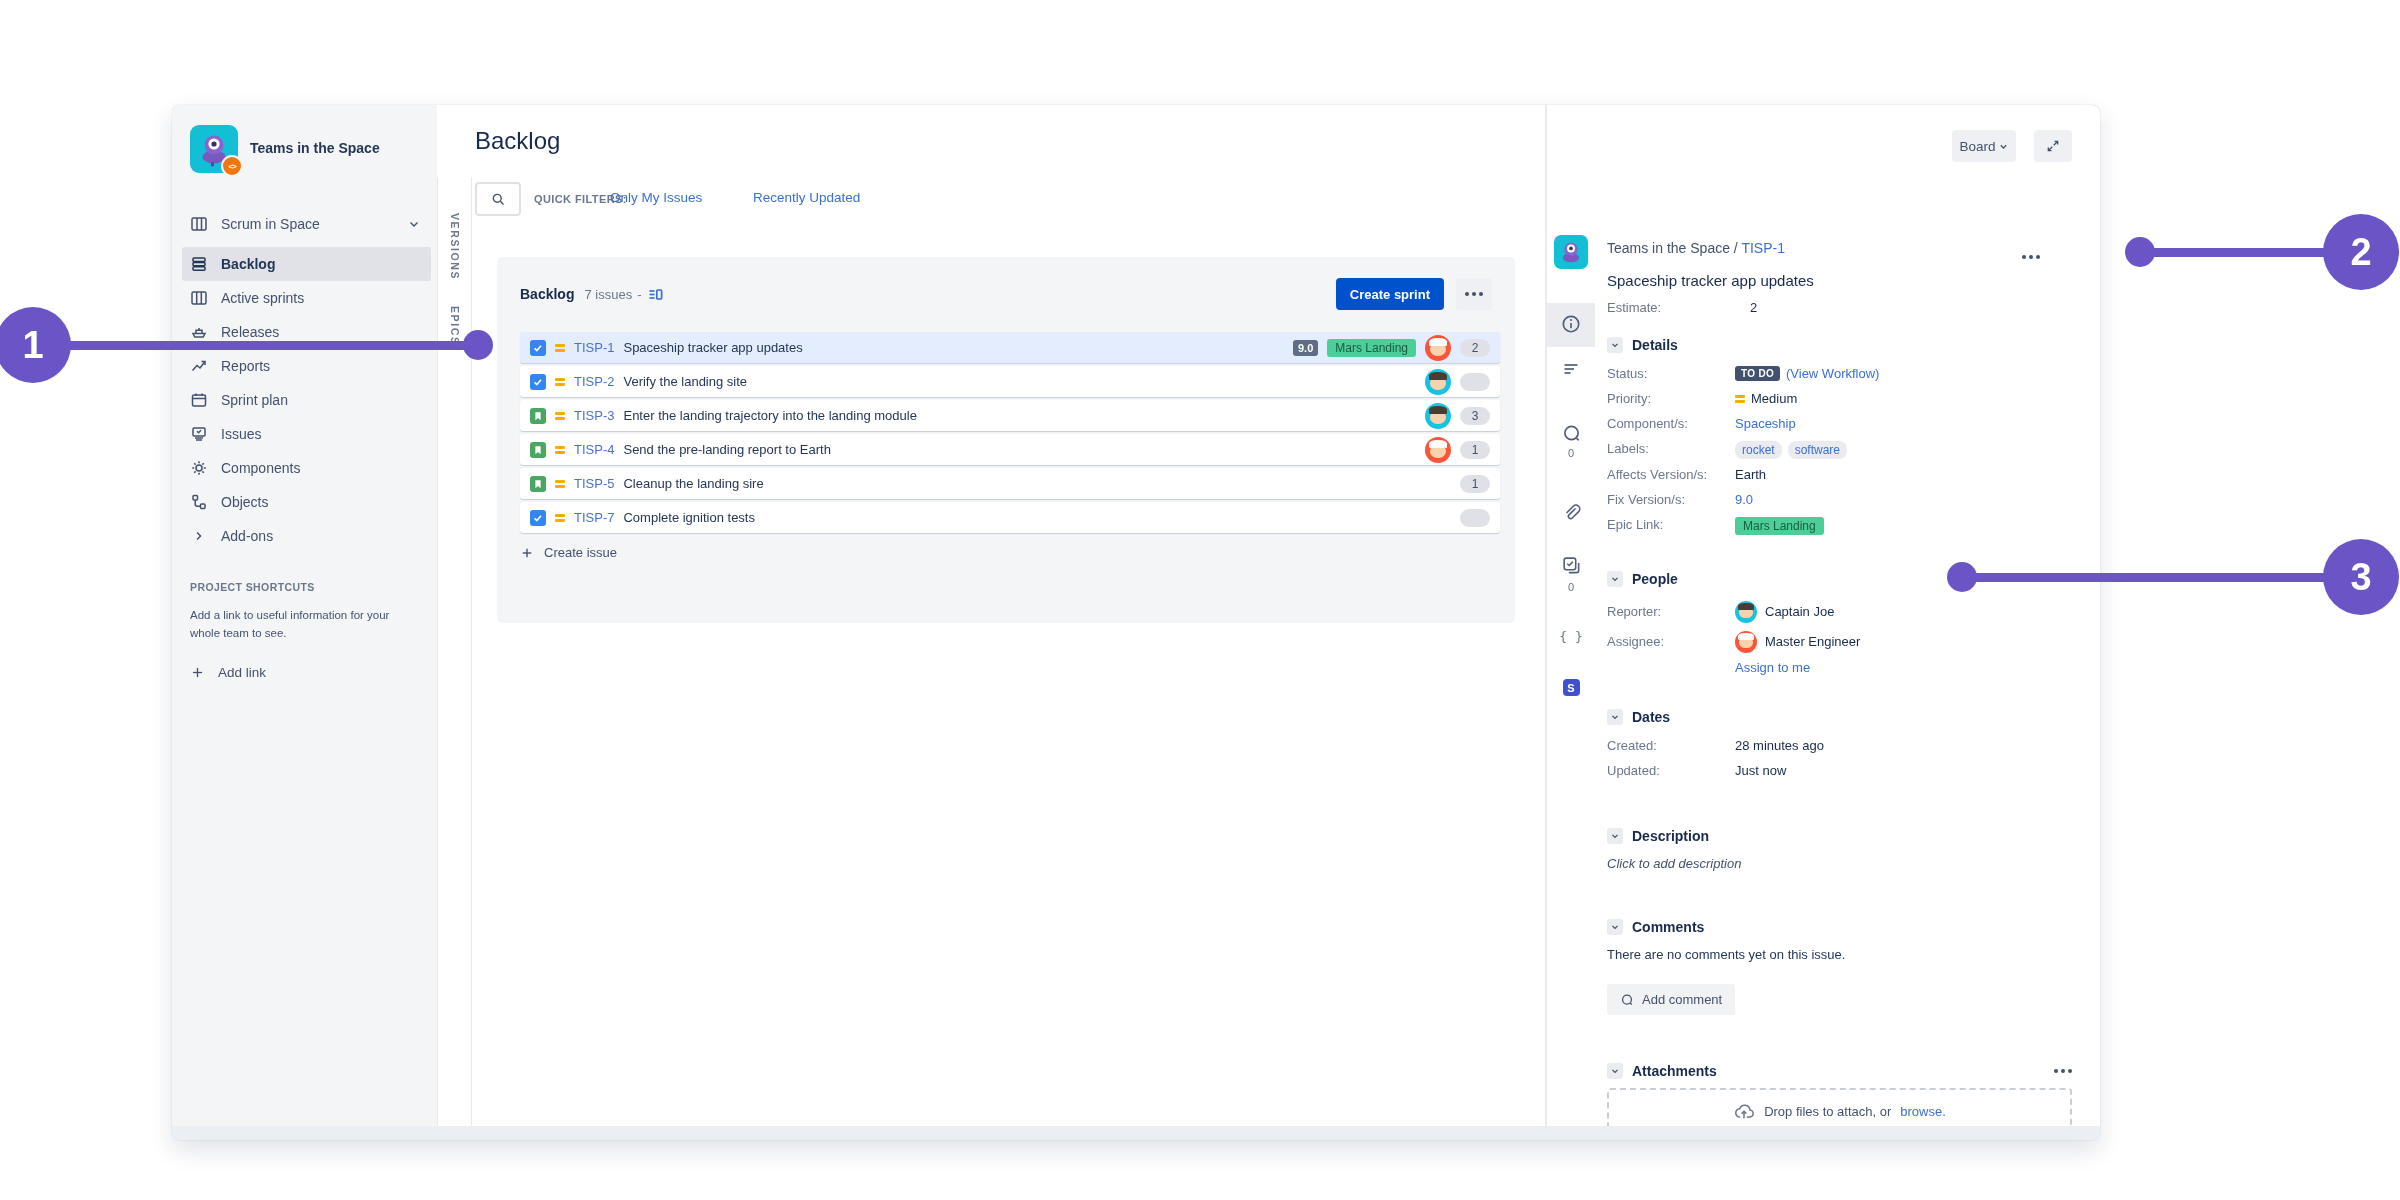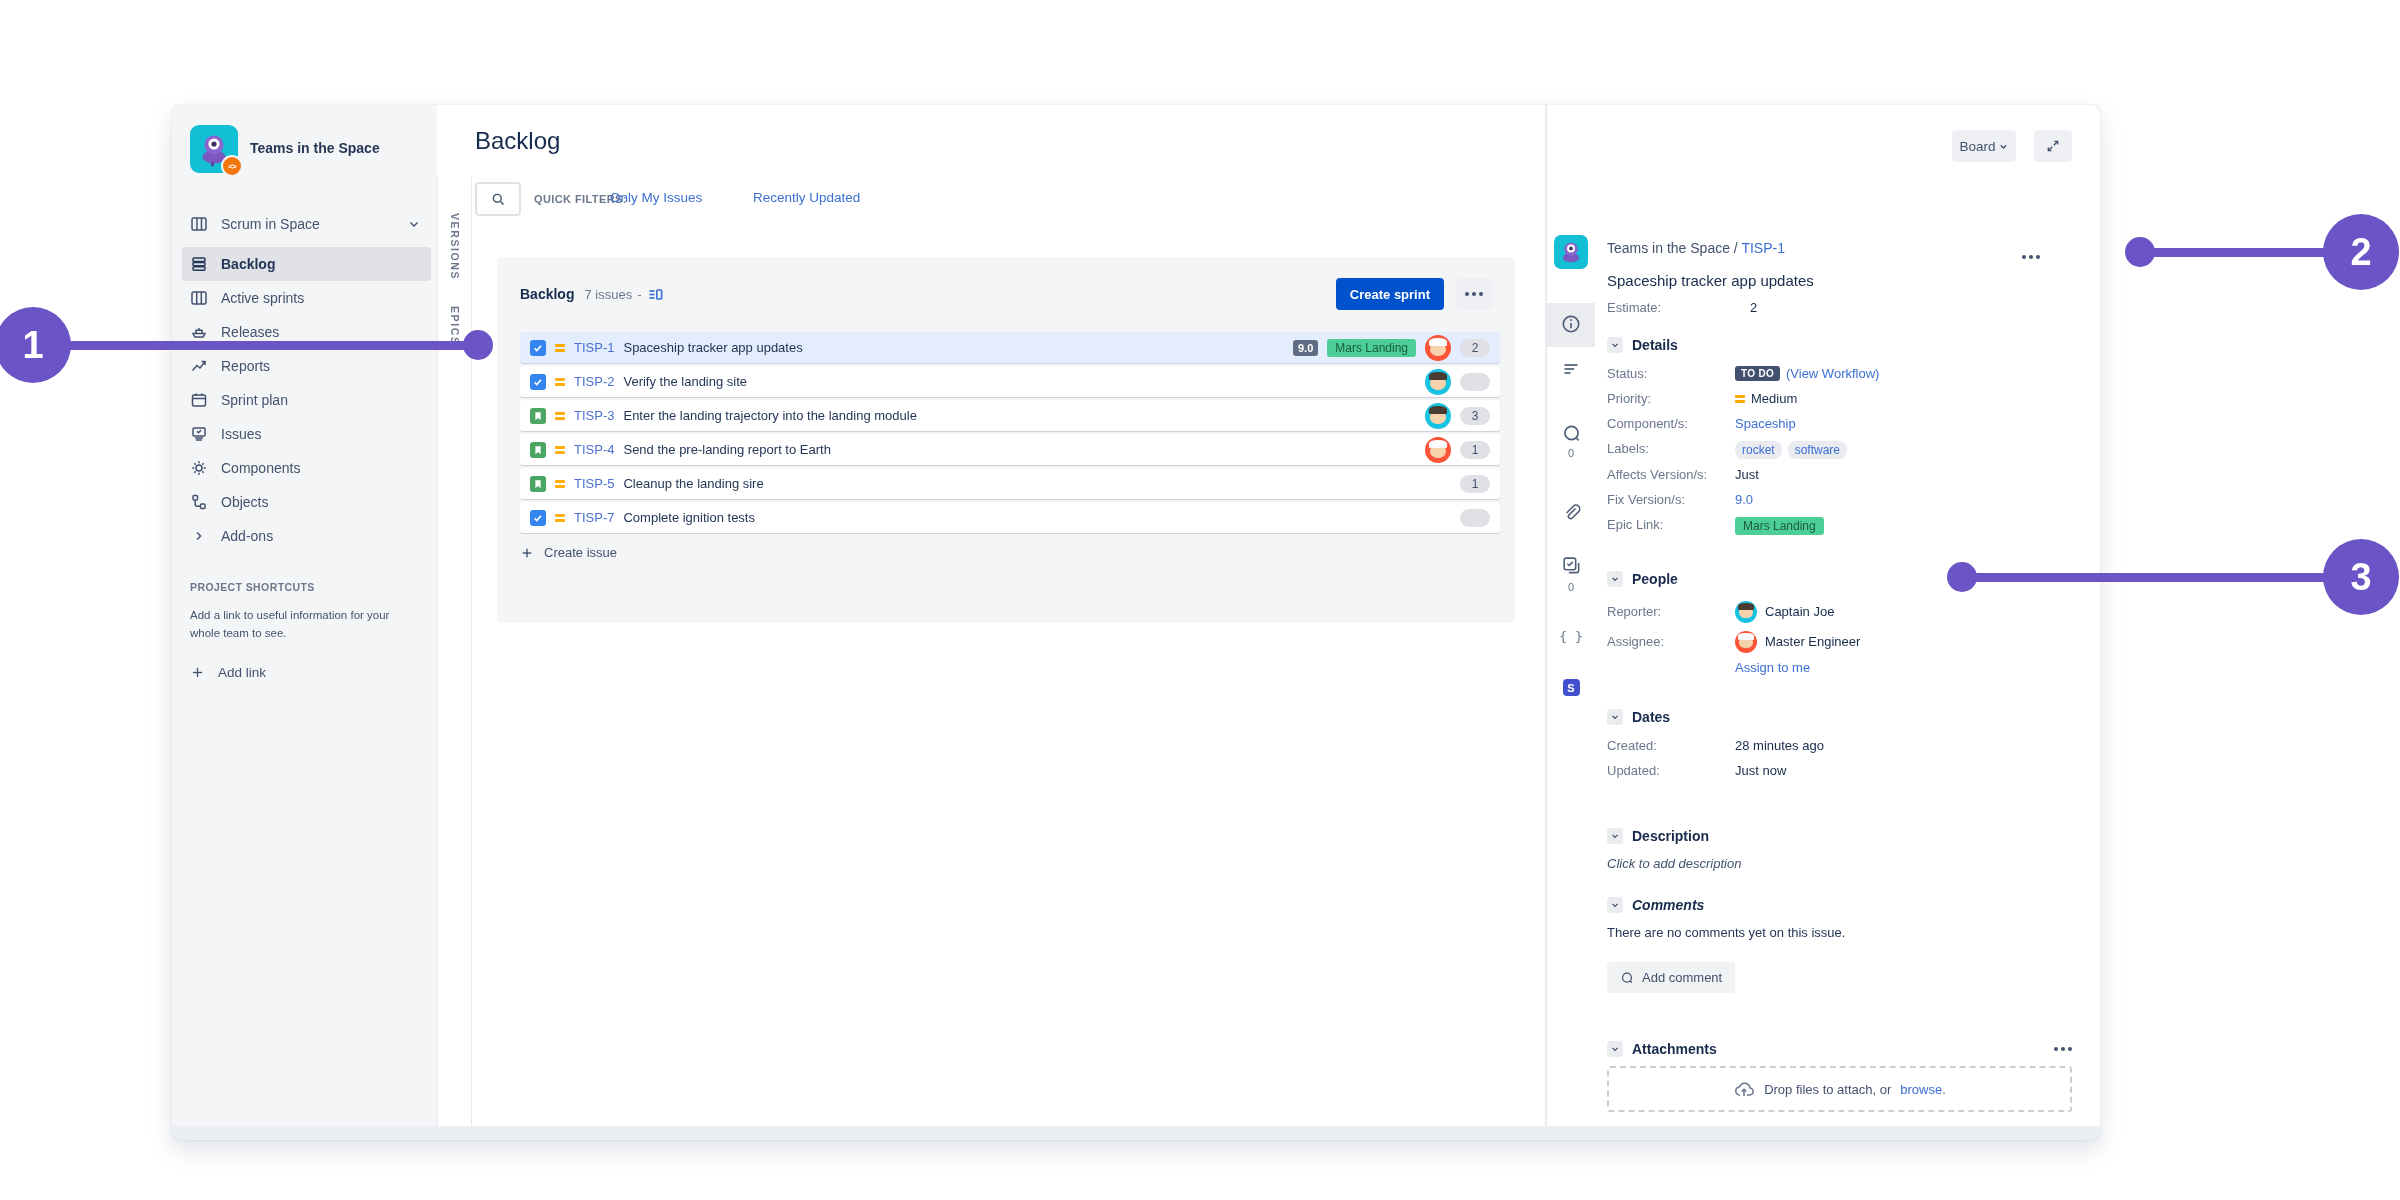--- a/index.html
+++ b/index.html
@@ -94,21 +94,21 @@
   .dots i{width:4px;height:4px;border-radius:50%;background:#42526e;}
   .det-content{position:absolute;left:60px;top:135px;width:465px;}
   .crumb{font-size:14px;color:#42526e;}
   .crumb .key{color:#3b6fd3;}
   .det-title{margin-top:16px;font-size:15px;color:#172b4d;}
   .est-row{margin-top:11px;display:flex;font-size:13px;}
   .f-label{width:128px;flex:none;color:#6b778c;}
   .f-value{color:#172b4d;display:flex;align-items:center;gap:6px;flex-wrap:wrap;}
   .sec-head{display:flex;align-items:center;gap:9px;font-size:14px;font-weight:bold;color:#172b4d;}
   .chev-box{width:16px;height:16px;border-radius:3px;background:#ebecf0;display:flex;align-items:center;justify-content:center;flex:none;}
-  .mt22{margin-top:22px;} .mt36{margin-top:36px;} .mt34{margin-top:34px;} .mt32{margin-top:48px;} .mt30{margin-top:26px;font-style:italic;}
+  .mt22{margin-top:22px;} .mt36{margin-top:36px;} .mt34{margin-top:34px;} .mt32{margin-top:48px;} .mt30{margin-top:48px;}
   .fields{margin-top:13px;}
   .field-row{display:flex;margin-bottom:8px;font-size:13px;min-height:17px;align-items:flex-start;}
   .todo-badge{background:#42526e;color:#fff;font-size:10px;font-weight:bold;letter-spacing:.3px;border-radius:3px;padding:2px 6px;}
   .blue{color:#3b6fd3;}
   .label-pill{background:#e9ebf0;color:#3b6fd3;font-size:12px;border-radius:8px;padding:2px 7px;}
   .people-row{display:flex;align-items:center;margin-bottom:7px;font-size:13px;min-height:23px;}
   .people-row .avatar{width:22px;height:22px;margin-right:8px;}
   .assign-link{margin-left:128px;font-size:13px;color:#3b6fd3;margin-top:2px;}
   .ph-italic{margin-top:12px;font-size:13px;font-style:italic;color:#42526e;}
   .plain-13{margin-top:12px;font-size:13px;color:#243757;}
@@ -552,21 +552,21 @@
         </div>
         <div class="field-row">
           <span class="f-label">Labels:</span>
           <span class="f-value">
             <span class="label-pill">rocket</span>
             <span class="label-pill">software</span>
           </span>
         </div>
         <div class="field-row">
           <span class="f-label">Affects Version/s:</span>
-          <span class="f-value">Just</span>
+          <span class="f-value">Earth</span>
         </div>
         <div class="field-row">
           <span class="f-label">Fix Version/s:</span>
           <span class="f-value blue">9.0</span>
         </div>
         <div class="field-row">
           <span class="f-label">Epic Link:</span>
           <span class="f-value">
               <span class="epic-badge">Mars Landing</span>
             </span>

